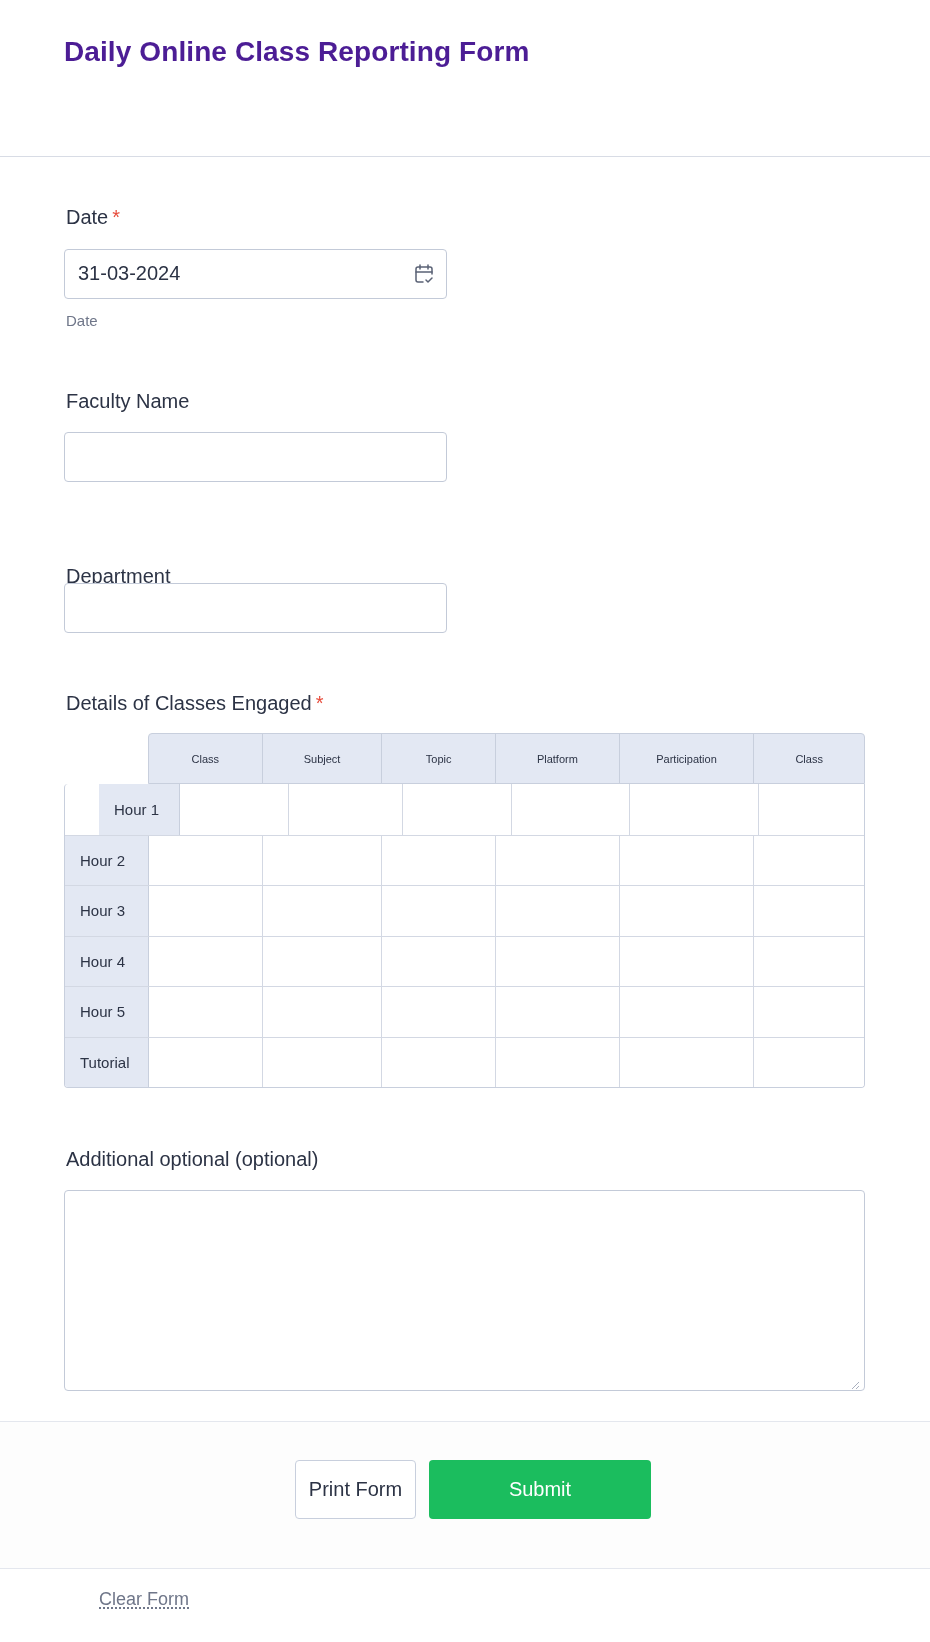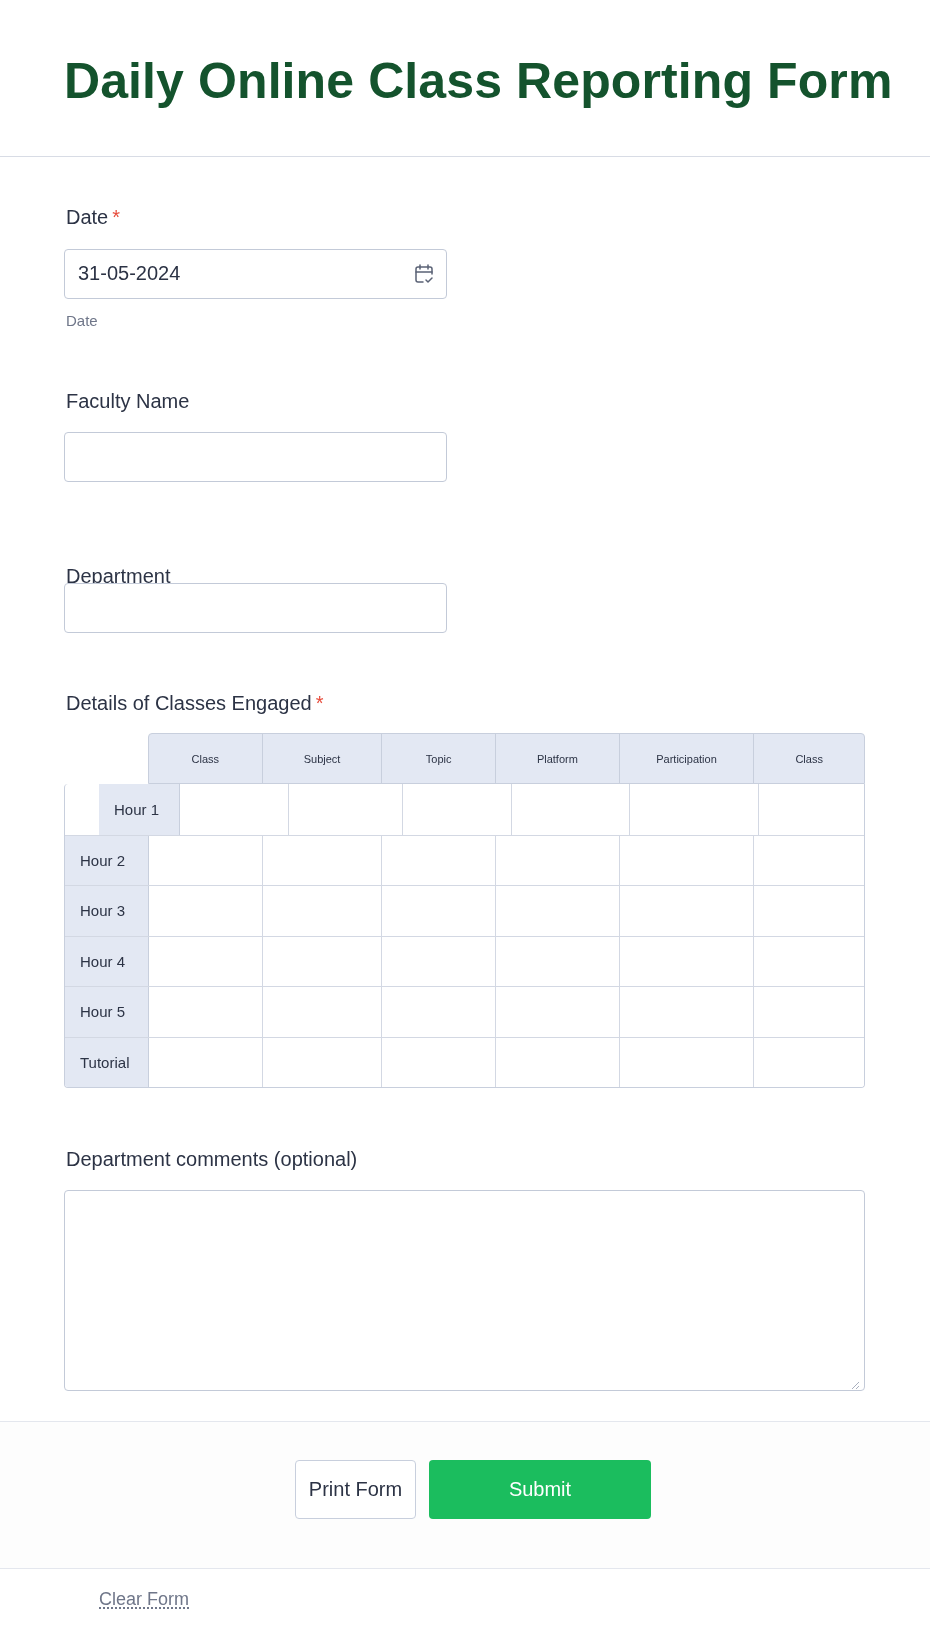--- a/index.html
+++ b/index.html
@@ -1,20 +1,20 @@
 <!DOCTYPE html>
 <html><head>
   <meta charset="utf-8">
   <style>
     * { box-sizing: border-box; margin: 0; padding: 0; }
     html, body { width: 930px; height: 1642px; background: #ffffff; overflow: hidden; }
     body { font-family: "Liberation Sans", "DejaVu Sans", sans-serif; color: #2c3345; position: relative; }
 
     .header { position: absolute; left: 0; top: 0; width: 930px; height: 157px; border-bottom: 1px solid #d8dce5; background: #fff; }
-    .page-title { position: absolute; left: 64px; top: 52px; font-size: 50px; font-weight: 700; color: #14532d; letter-spacing: 0.1px; }
+    .page-title { position: absolute; left: 64px; top: 36px; font-size: 28px; font-weight: 700; color: #4c1d95; letter-spacing: 0.1px; }
 
     .label { position: absolute; left: 66px; font-size: 20px; color: #2c3345; }
     .required { color: #e74c3c; margin-left: 4px; }
 
     .field { position: absolute; left: 64px; width: 383px; height: 50px; border: 1px solid #c3cad8; border-radius: 4px; background: #fff; }
     .field-value { position: absolute; left: 13px; top: 12px; font-size: 20px; color: #2c3345; }
     .cal-icon { position: absolute; right: 12px; top: 13px; width: 20px; height: 22px; }
     .sublabel { position: absolute; left: 66px; font-size: 15px; color: #6f7689; }
 
     
@@ -41,21 +41,21 @@
 <body>
 
 <div class="header">
   <h1 class="page-title">Daily Online Class Reporting Form</h1>
 </div>
 
 <div class="label" style="top:206px;">
   <span>Date</span><span class="required">*</span>
 </div>
 <div class="field" style="top:249px;">
-  <span class="field-value">31-05-2024</span>
+  <span class="field-value">31-03-2024</span>
   <span class="cal-icon">
     <svg width="20" height="22" viewBox="0 0 20 22" fill="none" stroke="#5a6275" stroke-width="1.5" stroke-linecap="round" stroke-linejoin="round">
       <path d="M9 19 H4 a2 2 0 0 1 -2 -2 V6 a2 2 0 0 1 2 -2 H16 a2 2 0 0 1 2 2 V11"></path>
       <path d="M2 9 H18"></path>
       <path d="M6 2 V6"></path>
       <path d="M14 2 V6"></path>
       <path d="M12 17 l2 2 l4 -4"></path>
     </svg>
   </span>
 </div>
@@ -135,21 +135,21 @@
       <div class="cell" style="width:114px;"></div>
       <div class="cell" style="width:120px;"></div>
       <div class="cell" style="width:114px;"></div>
       <div class="cell" style="width:124px;"></div>
       <div class="cell" style="width:135px;"></div>
       <div class="cell" style="width:110px;"></div>
     </div>
   </div>
 </div>
 
-<div class="label" style="top:1148px;">Department comments (optional)</div>
+<div class="label" style="top:1148px;">Additional optional (optional)</div>
 <div class="textarea">
   <span class="resize-grip">
     <svg width="10" height="10" viewBox="0 0 10 10" stroke="#a9b0bf" stroke-width="1">
       <line x1="9" y1="2" x2="2" y2="9"></line>
       <line x1="9" y1="6" x2="6" y2="9"></line>
     </svg>
   </span>
 </div>
 
 <div class="actions">

